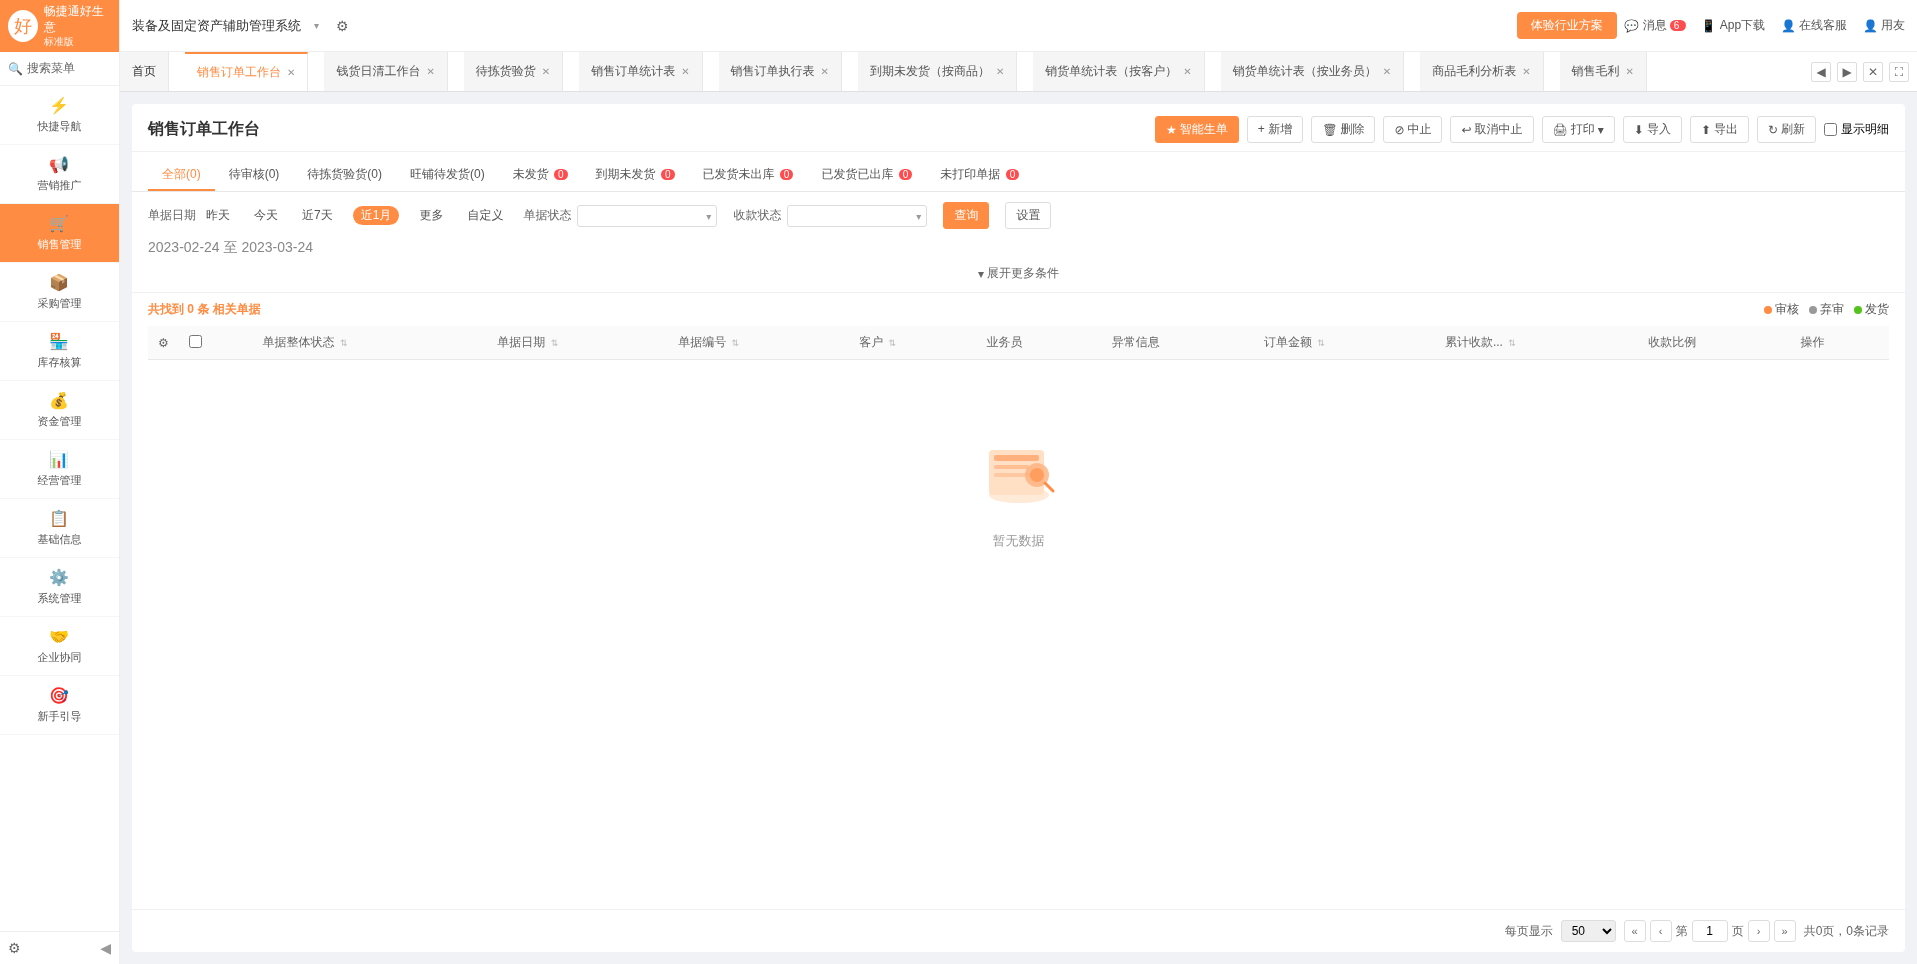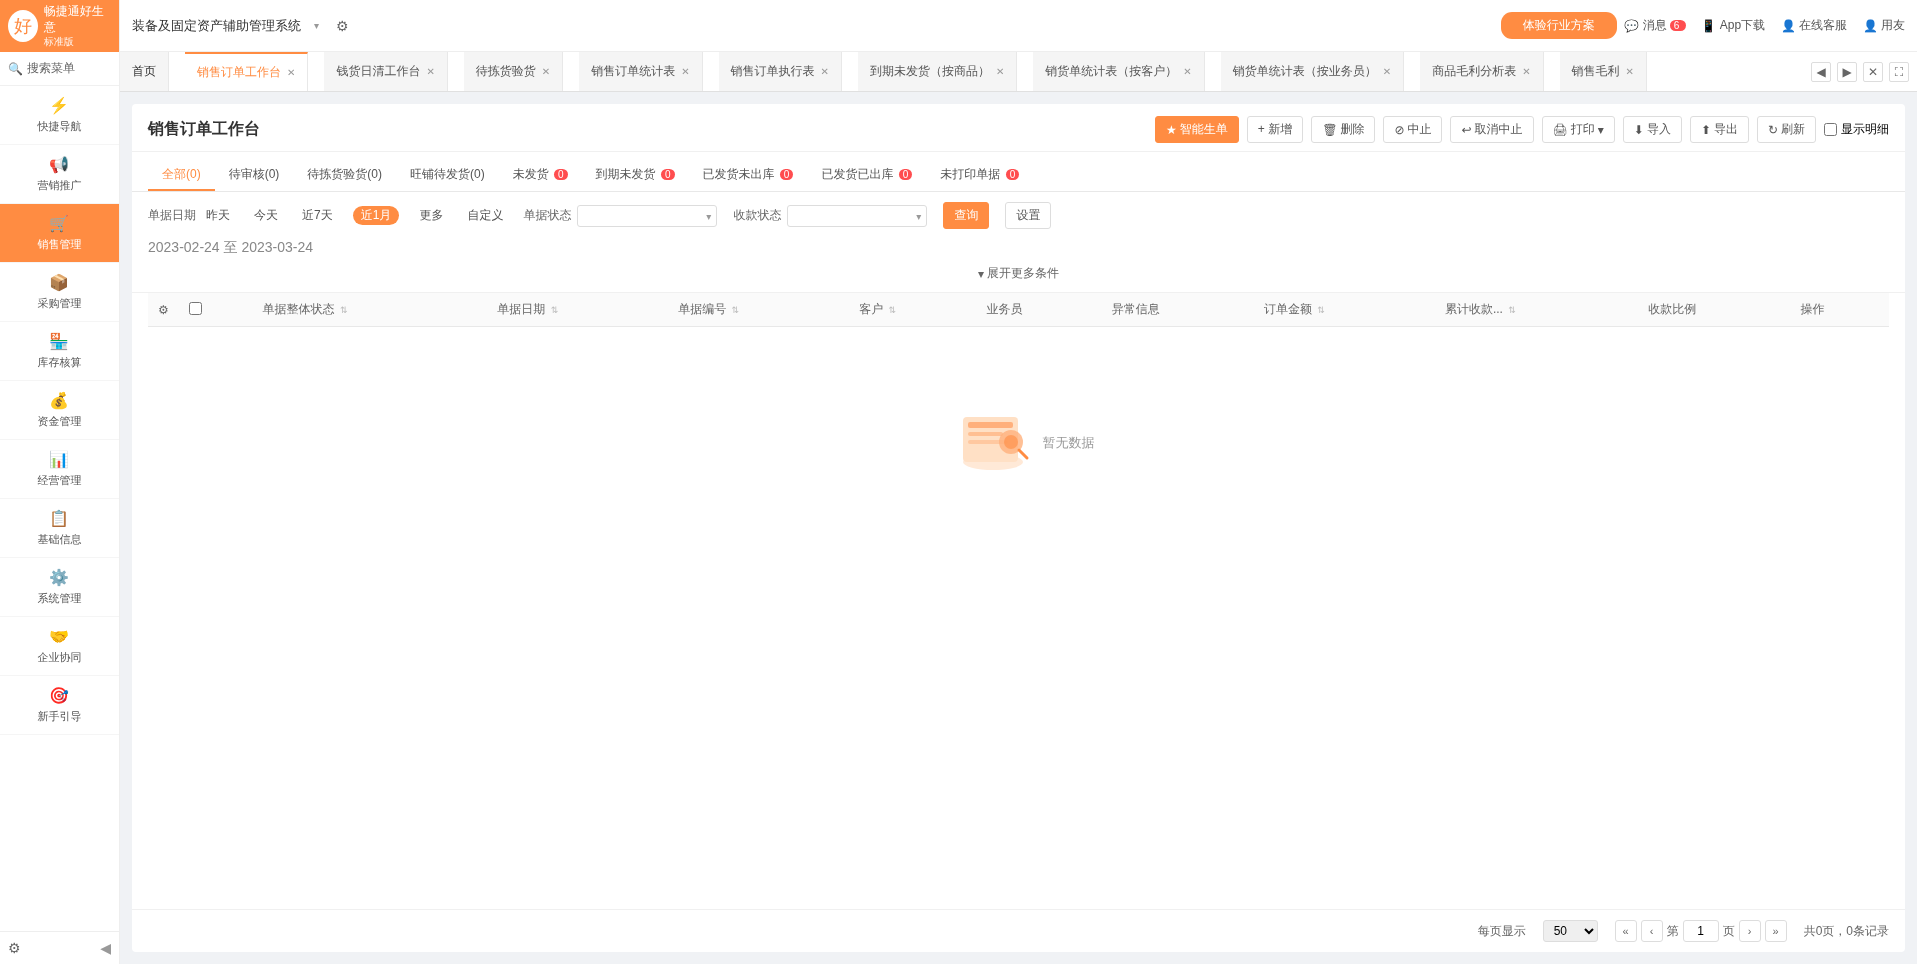--- a/index.html
+++ b/index.html
@@ -73,22 +73,22 @@
     }
     .top-header-title {
       flex: 1;
       font-size: 13px; color: #333;
       display: flex; align-items: center; gap: 13px;
     }
     .top-header-btn {
       background: #ff8c42;
       color: #fff;
       border: none;
-      border-radius: 11px;
-      padding: 5px 22px;
+      border-radius: 4px;
+      padding: 5px 14px;
       font-size: 12px;
       cursor: pointer;
     }
     .top-header-actions {
       display: flex; align-items: center; gap: 16px;
       font-size: 12px; color: #555;
     }
     .top-header-actions span { cursor: pointer; display: flex; align-items: center; gap: 3px; }
     .badge {
       background: #ff4d4f;
@@ -274,36 +274,36 @@
       color: #666;
       border-bottom: 1px solid #e8e8e8;
       white-space: nowrap;
       font-weight: 500;
     }
     th .sort-icon { font-size: 9px; color: #bbb; margin-left: 2px; }
     .checkbox-cell { width: 30px; }
 
     
     .empty-state {
-      display: flex; align-items: center;
+      display: flex; flex-direction: column; align-items: center;
       justify-content: center; padding: 60px 0;
     }
     .empty-icon {
       width: 100px; height: 100px;
       position: relative;
       margin-bottom: 12px;
     }
     .empty-text { font-size: 13px; color: #999; }
 
     
     .pagination {
       display: flex; align-items: center; justify-content: flex-end;
       padding: 10px 16px;
       border-top: 1px solid #f0f0f0;
-      font-size: 12px; color: #666; gap: 17px;
+      font-size: 12px; color: #666; gap: 8px;
     }
     .page-size-select {
       border: 1px solid #ddd; border-radius: 3px;
       padding: 2px 6px; font-size: 12px;
     }
     .page-nav {
       display: flex; align-items: center; gap: 4px;
     }
     .page-nav-btn {
       width: 22px; height: 22px;
@@ -592,20 +592,42 @@
           <span class="date-range">2023-02-24 至 2023-03-24</span>
         </div>
         <div style="display:flex;justify-content:center;">
           <div class="expand-more">
             <span>▾</span>
             <span>展开更多条件</span>
           </div>
         </div>
       </div>
 
+      <div class="toolbar">
+        <div class="toolbar-left">
+          <span>共找到</span>
+          <span>0</span>
+          <span>条</span>
+          <span>相关单据</span>
+        </div>
+        <div class="toolbar-right">
+          <div class="toolbar-action">
+            <span class="dot dot-orange"></span>
+            <span>审核</span>
+          </div>
+          <div class="toolbar-action">
+            <span class="dot dot-gray"></span>
+            <span>弃审</span>
+          </div>
+          <div class="toolbar-action">
+            <span class="dot dot-green"></span>
+            <span>发货</span>
+          </div>
+        </div>
+      </div>
 
       <div class="table-wrap">
         <table>
           <thead>
             <tr>
               <th class="checkbox-cell">
                 <span>⚙</span>
               </th>
               <th>
                 <input type="checkbox" style="">

